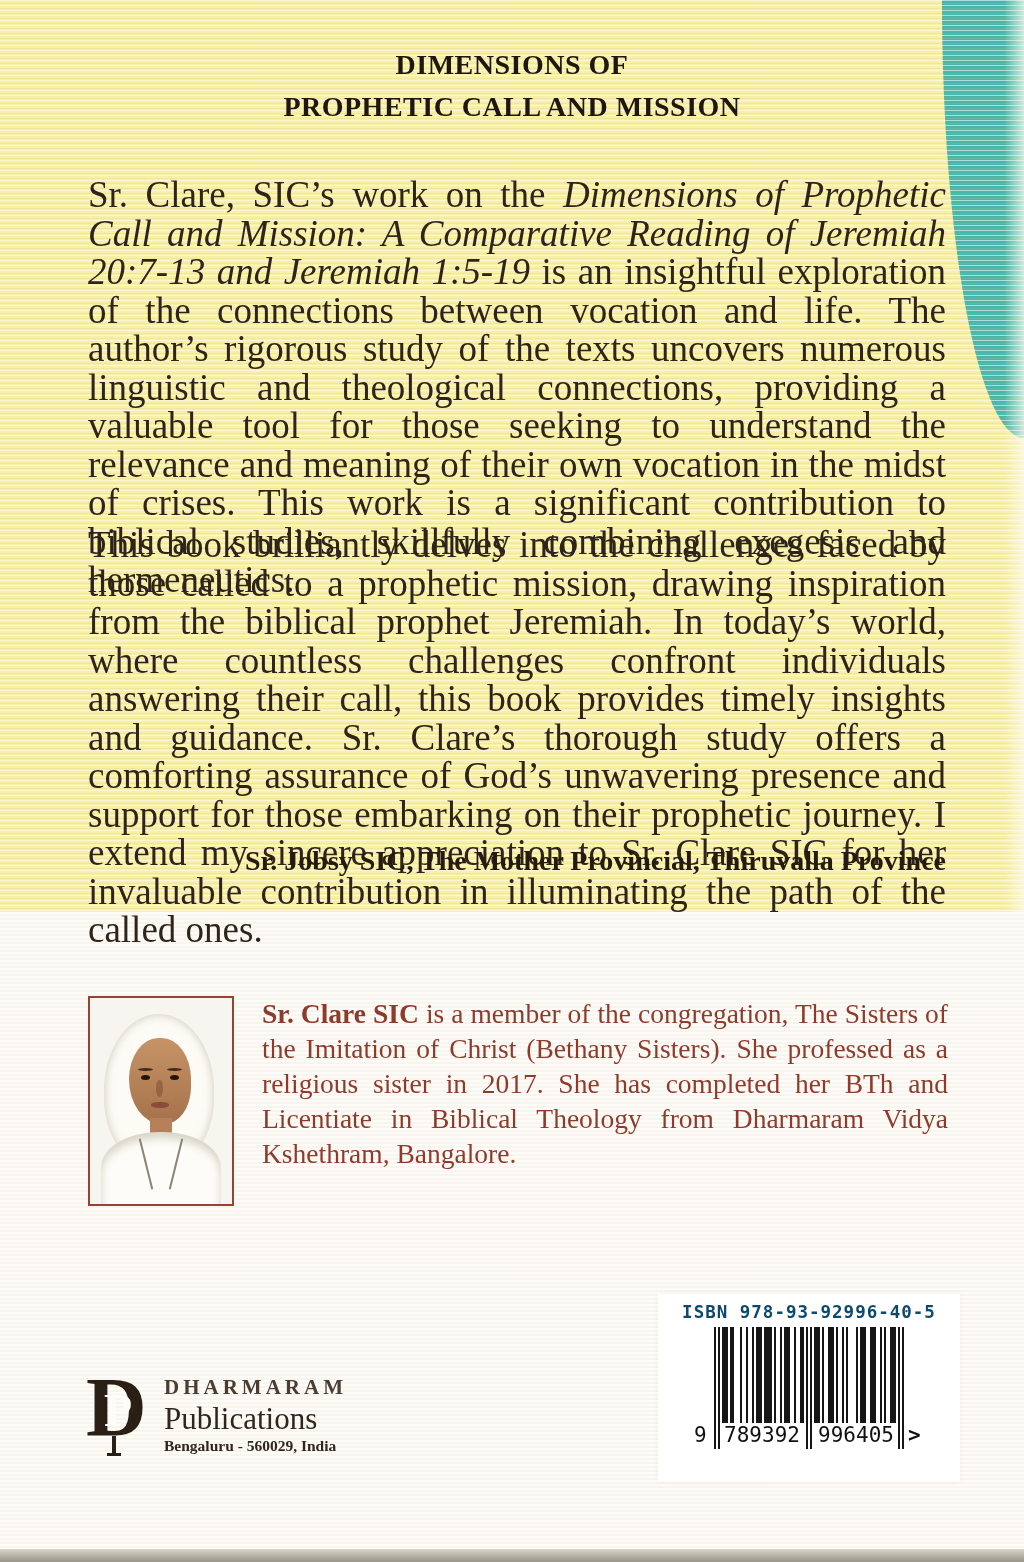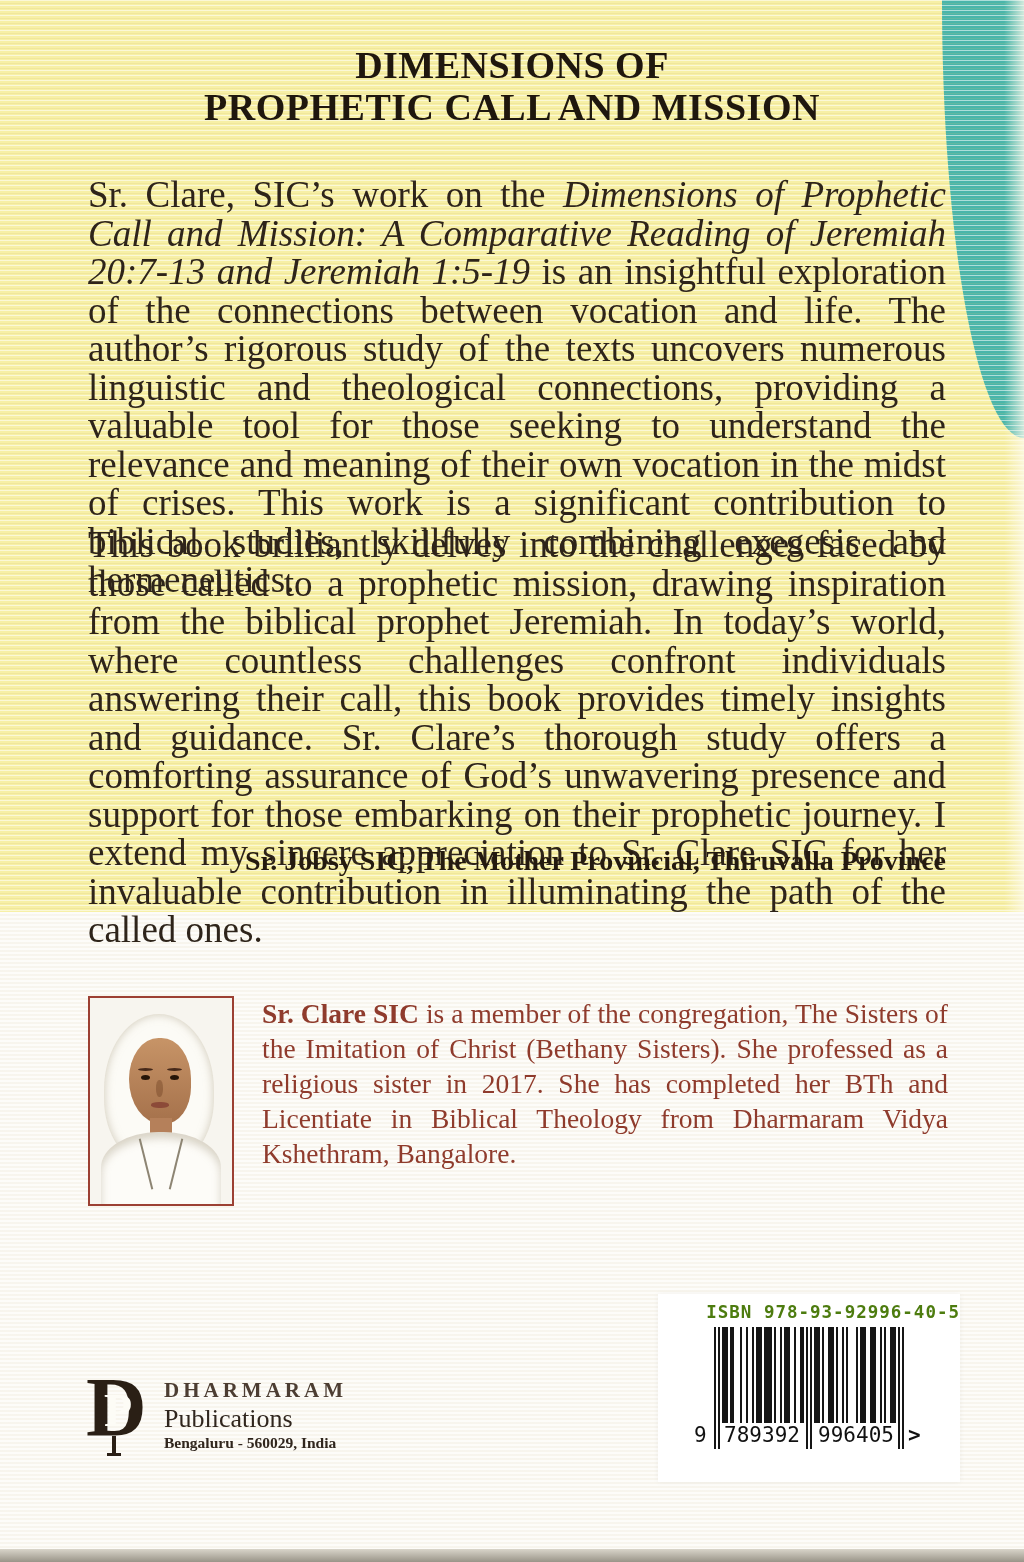--- a/index.html
+++ b/index.html
@@ -23,21 +23,21 @@
     position:absolute;right:0;top:0;width:82px;height:438px;z-index:1;
     background-color:var(--teal-accent,#49b6ab);
     border-bottom-left-radius:100% 100%;
   }
   .edge-fade{
     position:absolute;right:0;top:0;width:20px;height:912px;z-index:3;pointer-events:none;
     background:linear-gradient(90deg,rgba(253,250,238,0),rgba(253,250,238,.75));
   }
   .upper-content{position:absolute;inset:0;z-index:4;}
   .title-block{position:absolute;left:0;right:0;top:44px;text-align:center;color:#1f170e;}
-  .title-line{font-size:38px;font-weight:bold;letter-spacing:.5px;line-height:42px;margin:0;}
+  .title-line{font-size:28px;font-weight:bold;letter-spacing:.5px;line-height:42px;margin:0;}
   .text-col{position:absolute;left:88px;width:858px;color:var(--body-text,#2e241a);}
   .endorse-p{margin:0;font-size:37px;line-height:38.5px;text-align:justify;}
   .endorse-p .em{font-style:italic;}
   .attribution{margin:0;font-size:28px;font-weight:bold;text-align:right;color:#241a10;}
   .p1{top:176px;}
   .attr1{top:464px;}
   .p2{top:526px;}
   .attr2{top:845px;}
 
   
@@ -76,29 +76,29 @@
   .bio-text .bold{font-weight:bold;}
 
   
   .publisher{position:absolute;left:86px;top:460px;display:flex;align-items:center;gap:16px;color:#3c2f26;}
   .dp-mark{position:relative;width:62px;height:86px;}
   .dp-d{position:absolute;left:0;top:-6px;font-size:84px;line-height:84px;font-weight:bold;color:#2a1f15;}
   .dp-p{position:absolute;left:18px;top:16px;font-size:46px;line-height:46px;font-weight:bold;color:#fdfcf6;}
   .dp-stem{position:absolute;left:26px;top:64px;width:4px;height:20px;background:#2a1f15;}
   .dp-stem::after{content:"";position:absolute;left:-5px;bottom:0;width:14px;height:3px;background:#2a1f15;}
   .pub-name{font-size:21px;letter-spacing:4px;font-weight:bold;color:#4c3d32;margin:0;}
-  .pub-line2{font-size:26px;color:#30261e;margin:1px 0 0 0;}
+  .pub-line2{font-size:31px;color:#30261e;margin:1px 0 0 0;}
   .pub-addr{font-size:15.5px;font-weight:bold;color:#30261e;margin:0;}
 
   
   .barcode-panel{position:absolute;left:658px;top:382px;width:302px;height:188px;
     background:var(--barcode-panel,#ffffff);box-shadow:0 0 6px rgba(0,0,0,.05);}
-  .isbn-label{margin:8px 0 0 0;text-align:right;
+  .isbn-label{margin:8px 0 0 0;text-align:center;
     font-family:"DejaVu Sans Mono","Liberation Mono",monospace;
-    font-size:17.5px;font-weight:bold;letter-spacing:1px;color:#4d7c0f;}
+    font-size:17.5px;font-weight:bold;letter-spacing:1px;color:#0c4a6e;}
   .bars-wrap{position:relative;width:190px;height:122px;margin:5px auto 0 auto;}
   .bars{position:absolute;left:0;top:0;display:flex;height:122px;}
   .bars span{display:block;width:2px;}
   .bars span.b{background:#161616;}
   .bars span.g{height:122px;}
   .bars span.d{height:96px;}
   .bc-digit{position:absolute;top:96px;font-family:"DejaVu Sans Mono","Liberation Mono",monospace;
     font-size:21px;line-height:25px;color:#111;}
   .bc-first{left:-20px;}
   .bc-g1{left:6px;width:84px;text-align:center;}

